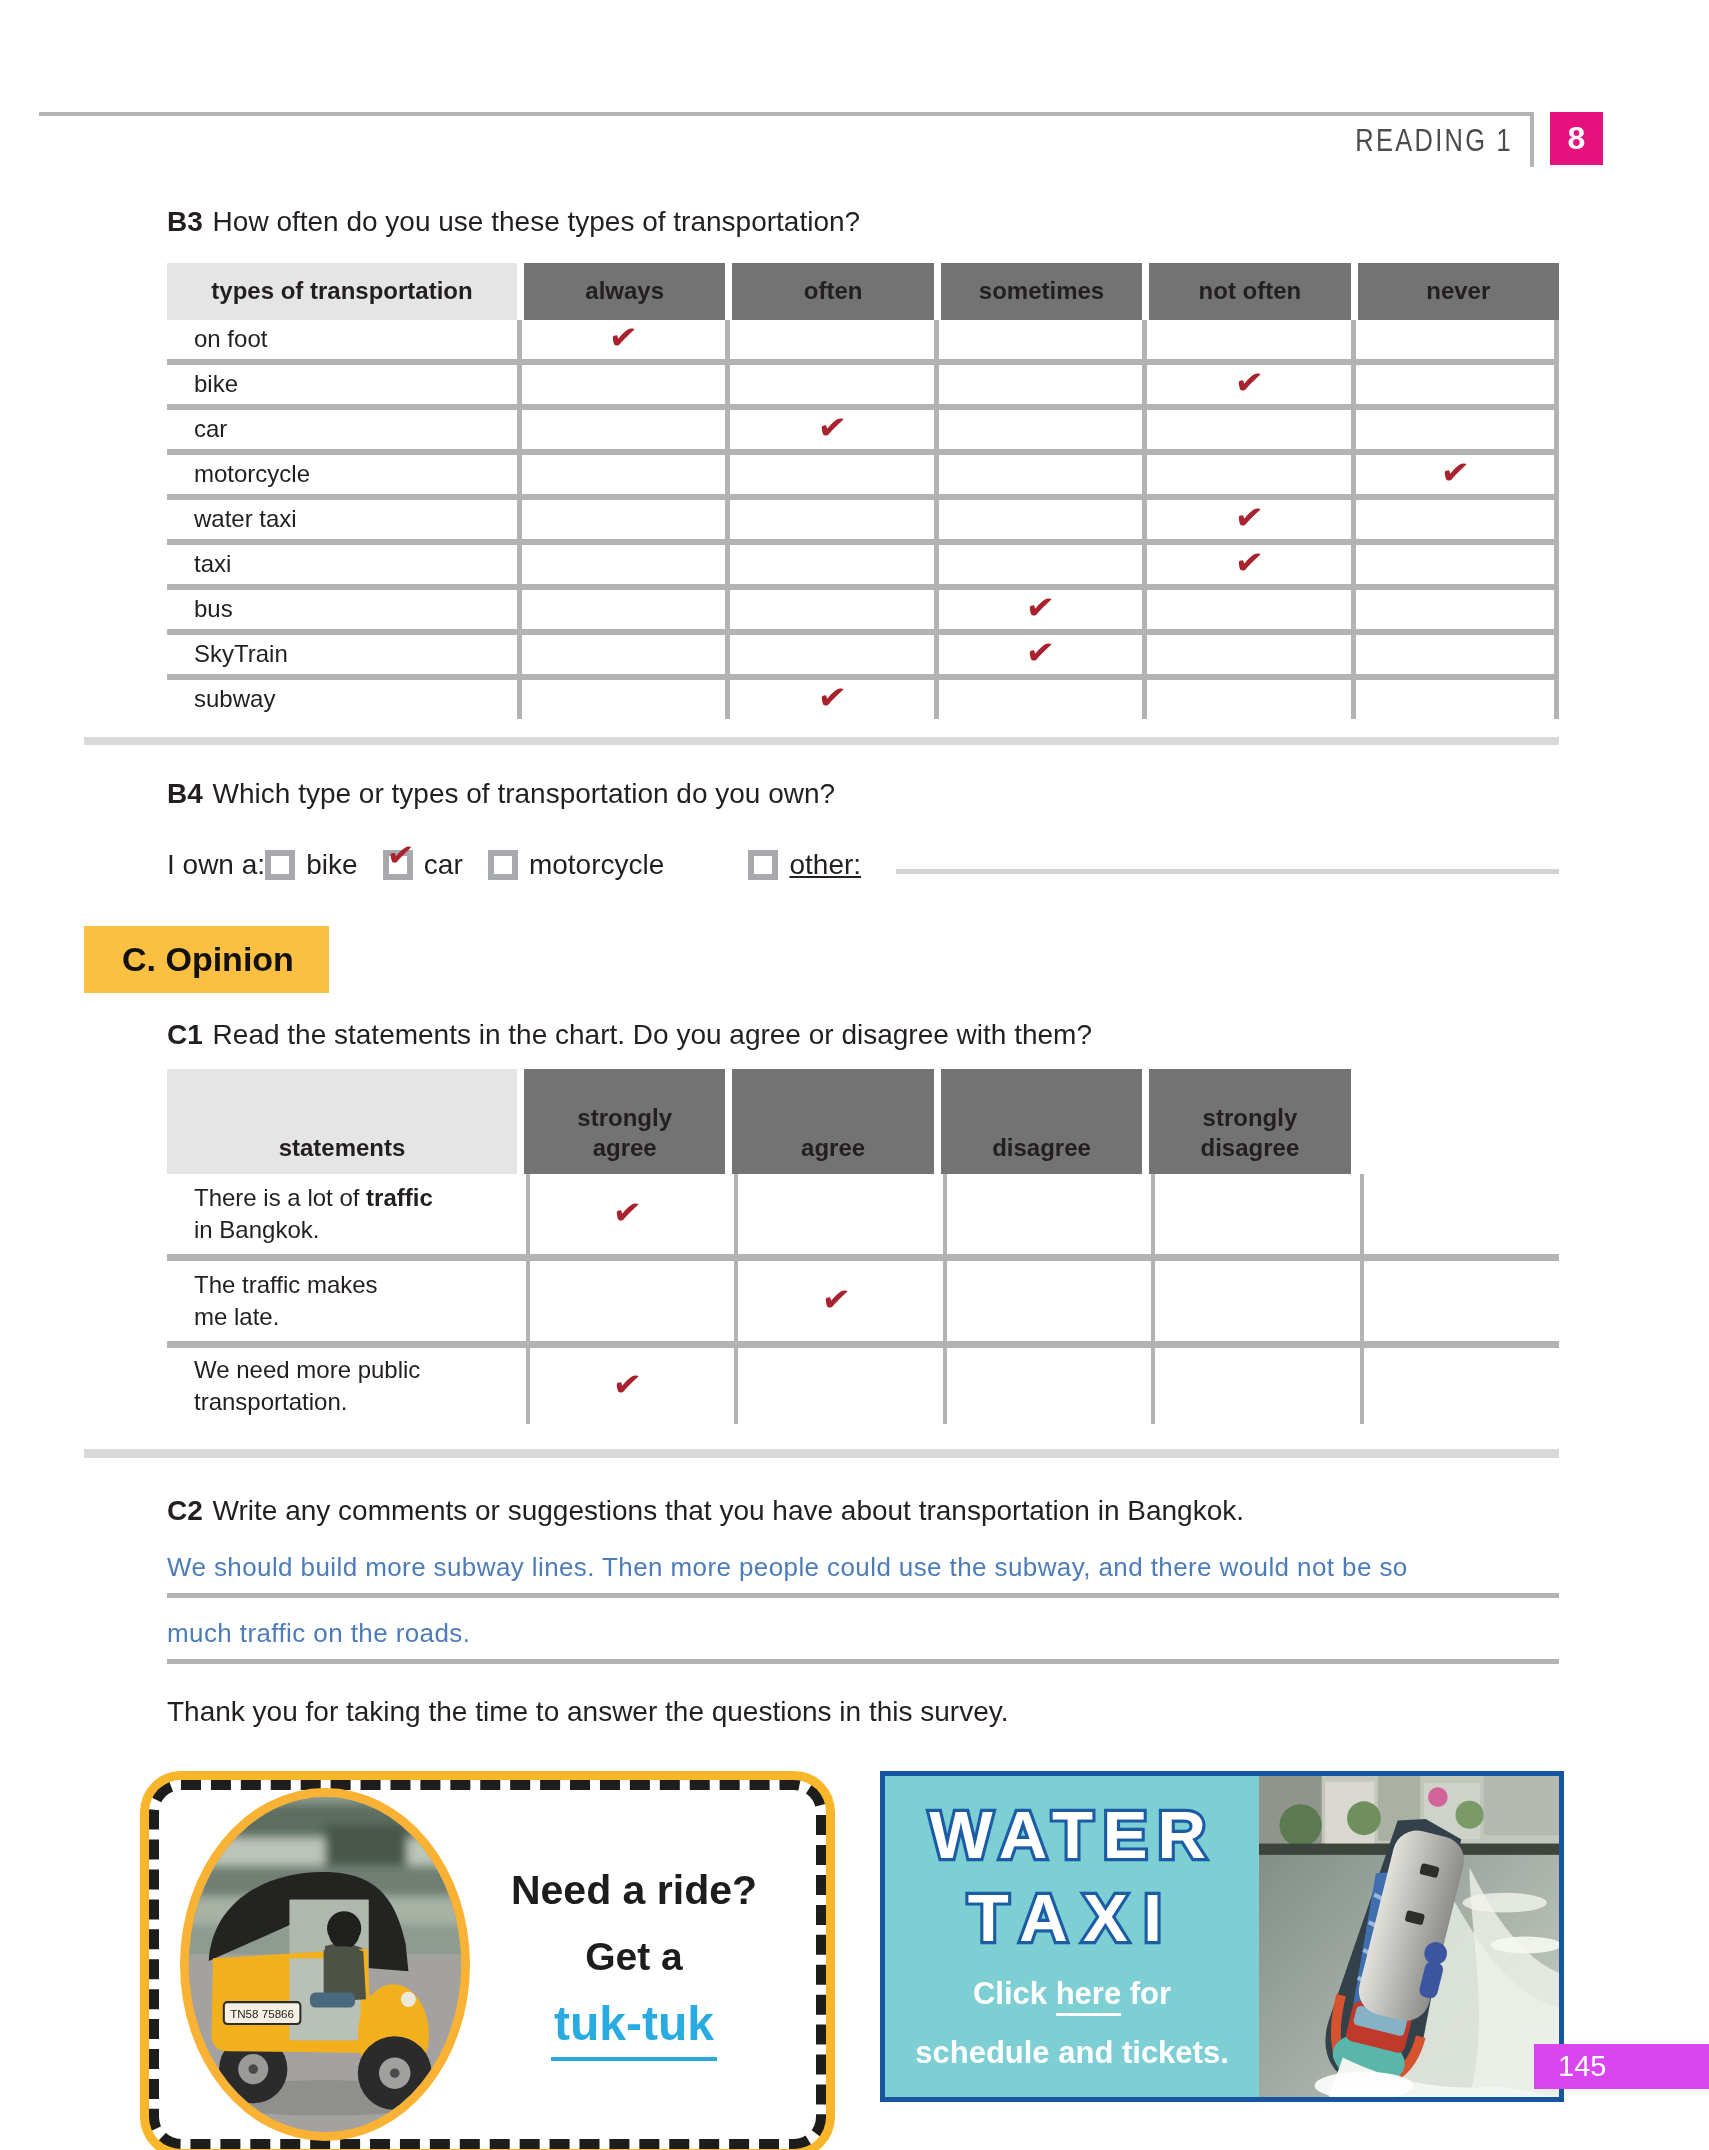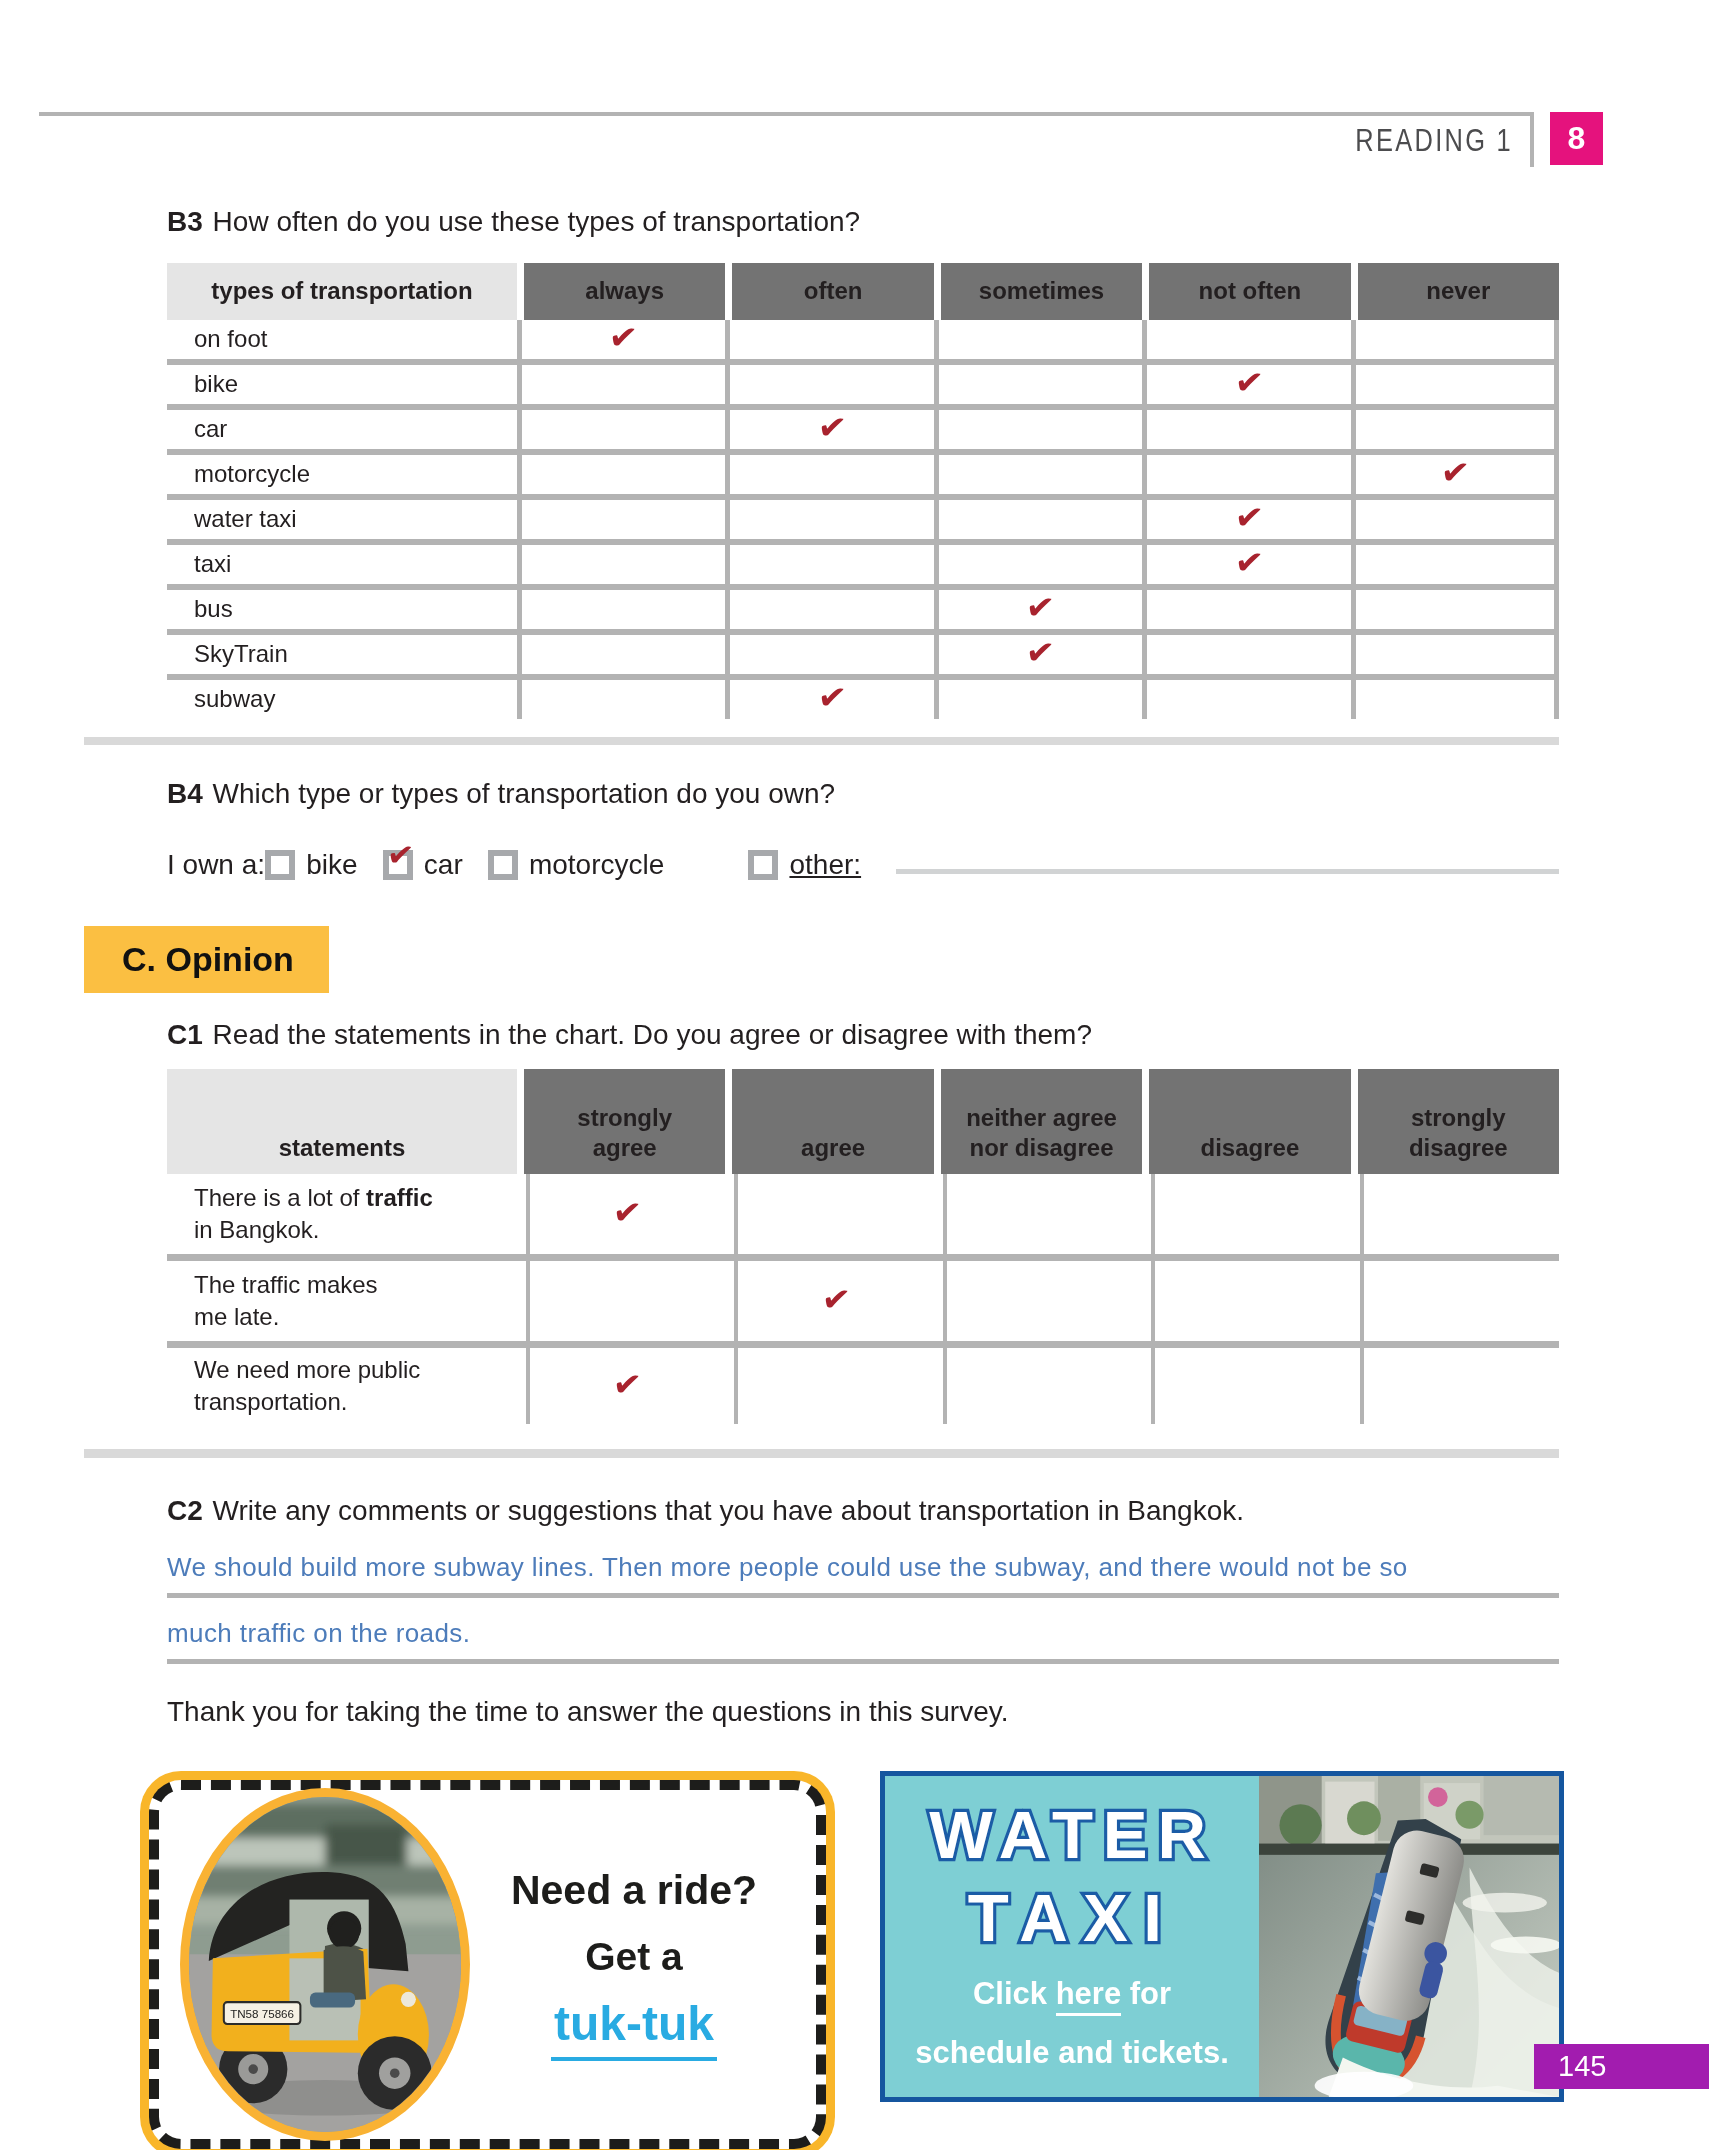--- a/index.html
+++ b/index.html
@@ -80,21 +80,21 @@
 
   .water-ad{width:684px;height:331px;box-sizing:border-box;border:5.6px solid #15569f;background:#7ecfd4;
             display:flex;flex:none;}
   .water-left{flex:1;text-align:center;padding-top:18px;}
   .water-click{margin-top:14px;font-size:31px;font-weight:bold;color:#fff;line-height:1.0;}
   .water-click .row2{margin-top:28px;}
   .water-link{border-bottom:3.5px solid #fff;padding-bottom:2.8px;}
   .water-photo{width:300px;height:100%;flex:none;position:relative;overflow:hidden;}
   .water-photo svg{position:absolute;left:0;top:0;width:100%;height:100%;}
 
-  .page-num{position:absolute;left:1534px;top:2044px;width:175px;height:45px;background:#a21caf;
+  .page-num{position:absolute;left:1534px;top:2044px;width:175px;height:45px;background:#d946ef;
             color:#fff;font-size:29px;display:flex;align-items:center;padding-left:24px;box-sizing:border-box;}
 </style>
 </head>
 <body>
 
 <div class="page">
 
   <div class="top-rule"></div>
   <div class="top-rule-vert"></div>
   <div class="reading-label">READING 1</div>
@@ -243,22 +243,20 @@
     <div class="q-head c1-headline">
       <span class="q-num">C1</span><span>Read the statements in the chart. Do you agree or disagree with them?</span>
     </div>
 
     <div class="tbl" style="margin-top:18px;">
       <div class="t-grid c1-head" id="c1-head">
           <div class="hcell hcell-first">statements</div>
           <div class="hcell">strongly
 agree</div>
           <div class="hcell">agree</div>
-          <div class="hcell">neither agree
-nor disagree</div>
           <div class="hcell">disagree</div>
           <div class="hcell">strongly
 disagree</div>
         </div>
       <div id="c1-body">
           <div class="t-grid c1-row">
             <div class="cell-label">
               <span class="stmt"><span>There is a lot of </span><b>traffic</b><span>
 in Bangkok.</span></span>
             </div>

